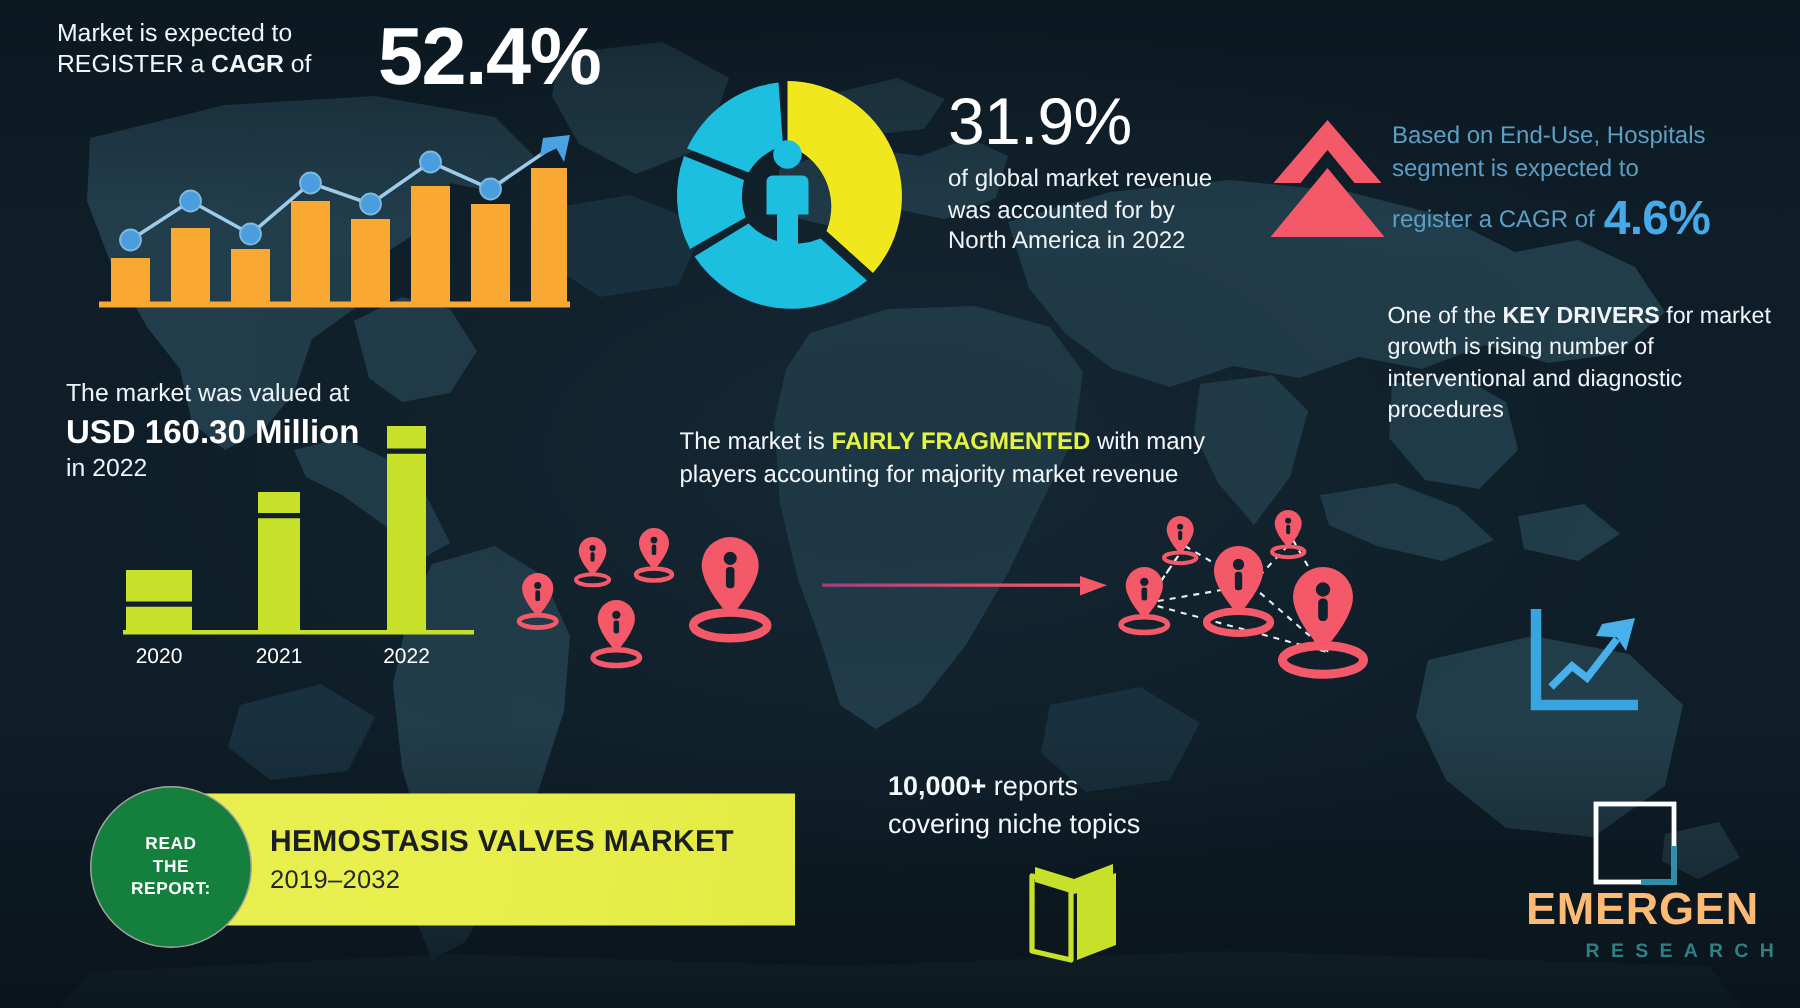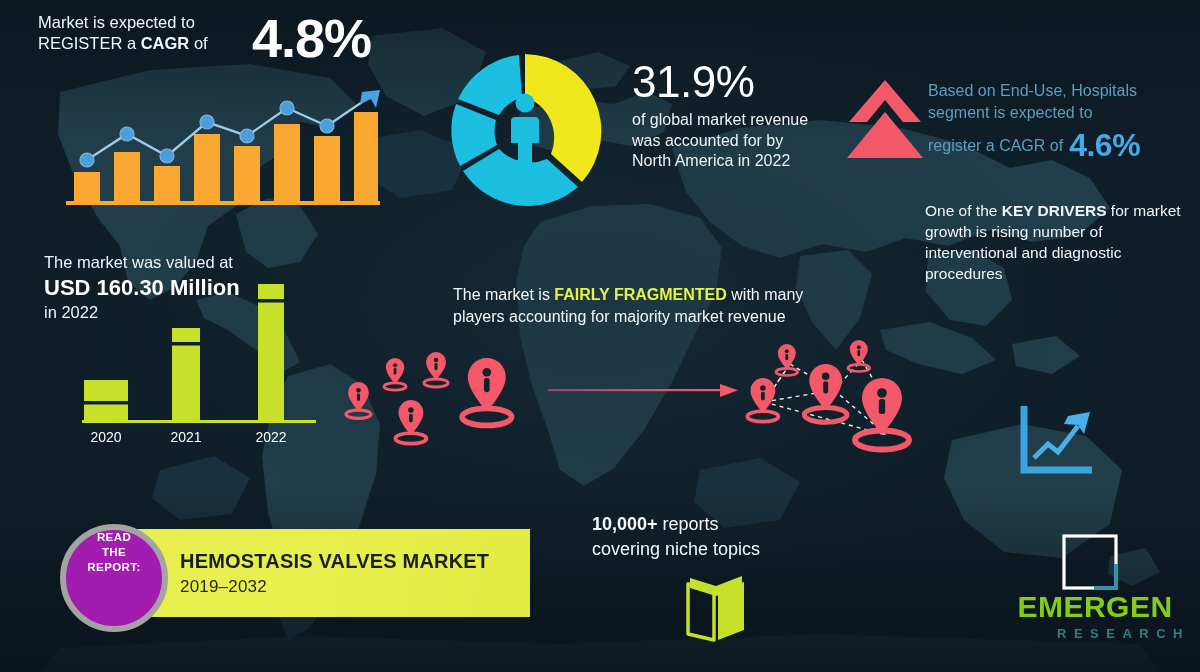--- a/index.html
+++ b/index.html
@@ -61,22 +61,22 @@
   #flowarrow{position:absolute;left:548px;top:382px;width:190px;height:18px;}
 
   
   #banner{position:absolute;left:60px;top:524px;width:470px;height:98px;}
   #banner-bar{
     position:absolute;left:53px;top:5px;width:417px;height:88px;
     background:linear-gradient(100deg,#e9ee4e 0%,#e8ef4c 55%,#e3ea43 100%);
   }
   #banner-circle{
     position:absolute;left:0;top:0;width:108px;height:108px;border-radius:50%;
-    background:#a21caf;border:6px solid #a3a3a3;box-sizing:border-box;
-    display:flex;justify-content:center;
+    background:#15803d;border:1px solid #a3a3a3;box-sizing:border-box;
+    display:flex;align-items:center;justify-content:center;
   }
   #banner-circle span{
     font-size:11.5px;font-weight:bold;color:#ffffff;text-align:center;
     line-height:15px;letter-spacing:.4px;
   }
   #banner-title{
     position:absolute;left:120px;top:26px;font-size:20px;font-weight:bold;
     color:#1a1f25;letter-spacing:.2px;
   }
   #banner-sub{
@@ -88,21 +88,21 @@
   #rep-l1{font-size:18px;line-height:25px;color:#f4f8fa;}
   #rep-l1 b{font-weight:bold;text-align:right;}
   #book{position:absolute;left:680px;top:568px;width:72px;height:76px;}
 
   
   #growth-icon{position:absolute;left:1018px;top:404px;width:78px;height:74px;}
   #logo{position:absolute;left:1000px;top:534px;width:190px;height:122px;}
   #logo-mark{position:absolute;left:62px;top:0px;width:56px;height:56px;}
   #logo-name{
     position:absolute;left:0;top:56px;width:190px;text-align:center;
-    font-size:30px;font-weight:bold;color:#84cc16;letter-spacing:.5px;line-height:34px;
+    font-size:30px;font-weight:bold;color:#fdba74;letter-spacing:.5px;line-height:34px;
   }
   #logo-sub{
     position:absolute;left:0;top:92px;width:190px;text-align:right;
     font-size:13px;color:#2f7f86;letter-spacing:7.5px;font-weight:bold;
   }
 </style>
 </head>
 <body>
 
 <div id="stage">
@@ -148,21 +148,21 @@
   </div>
   <div class="vignette"></div>
 
   <div class="layer">
 
     <div class="t" id="cagr-block">
       <div id="cagr-text">
         <span>Market is expected to</span><br>
         <span>REGISTER a </span><b>CAGR</b><span> of</span>
       </div>
-      <div id="cagr-value">4.8%</div>
+      <div id="cagr-value">52.4%</div>
     </div>
 
     <div style="position:absolute;left:62px;top:84px;width:320px;height:122px;">
       <svg viewBox="0 0 320 122" width="320" height="122" aria-hidden="true">
 
         <g fill="#f9a832">
           <rect x="12" y="88" width="26" height="30"></rect>
           <rect x="52" y="68" width="26" height="50"></rect>
           <rect x="92" y="82" width="26" height="36"></rect>
           <rect x="132" y="50" width="26" height="68"></rect>

